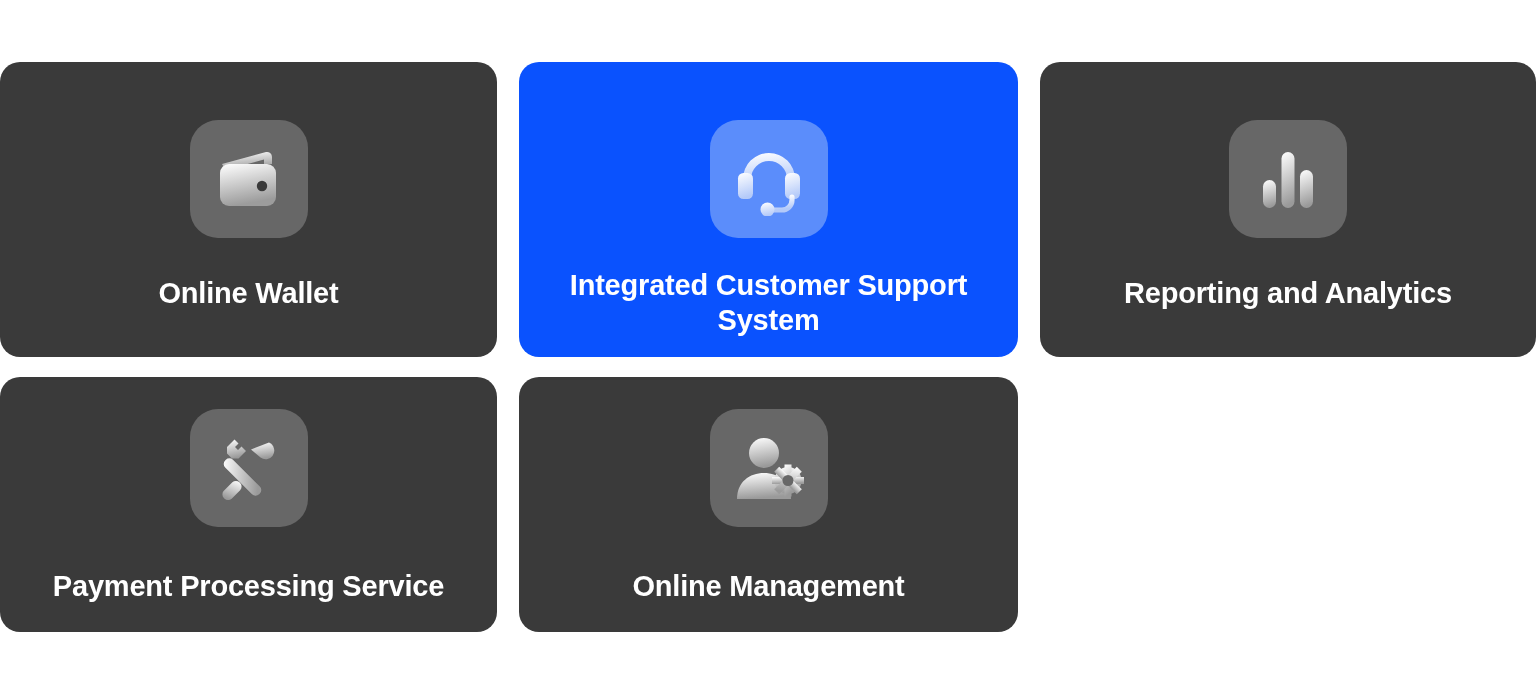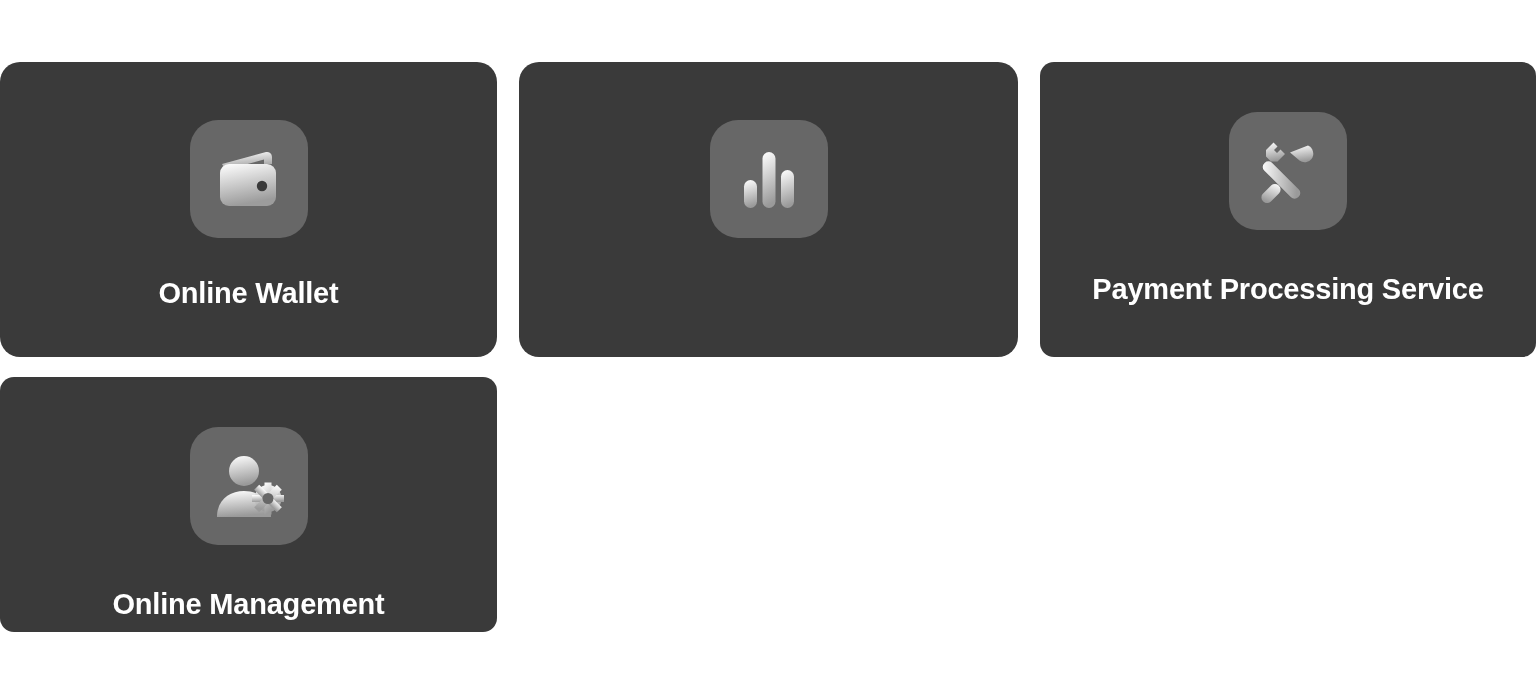--- a/index.html
+++ b/index.html
@@ -43,21 +43,21 @@
     justify-content: flex-start;
     box-sizing: border-box;
     position: relative;
     overflow: hidden;
   }
   .card.dark  { background: #3a3a3a; }
   .card.blue  { background: #0a52fe; }
 
   
   .card.r1 { padding-top: 58px; }
-  .card.r2 { padding-top: 50px; border-radius: 14px; }
+  .card.r2 { padding-top: 32px; }
 
   .icon-tile {
     width: 118px;
     height: 118px;
     border-radius: 28px;
     display: flex;
     align-items: center;
     justify-content: center;
     flex: 0 0 auto;
   }
@@ -94,35 +94,54 @@
             </linearGradient>
           </defs>
           <path d="M10 22 L54 10 a5 5 0 0 1 6 5 L60 22 L52 22 L52 17.5 L13.5 28 Z" fill="url(#gwallet)"></path>
           <rect x="8" y="22" width="56" height="42" rx="9" fill="url(#gwallet)"></rect>
           <circle cx="50" cy="44" r="5.2" fill="#3a3a3a"></circle>
         </svg>
       </div>
       <div class="card-label">Online Wallet</div>
     </div>
 
+    <div class="card blue r1 two-line">
+      <div class="icon-tile">
+        <svg width="74" height="74" viewBox="0 0 74 74">
+          <defs>
+            <linearGradient id="ghead" x1="0" y1="0" x2="0.2" y2="1">
+              <stop offset="0" stop-color="#ffffff"></stop>
+              <stop offset="1" stop-color="#b4caf9"></stop>
+            </linearGradient>
+          </defs>
+          <path d="M11 42 L11 37 a26 26 0 0 1 52 0 L63 42 L55 42 L55 37 a18 18 0 0 0 -36 0 L19 42 Z" fill="url(#ghead)"></path>
+          <rect x="6" y="31" width="15" height="26" rx="5.5" fill="url(#ghead)"></rect>
+          <rect x="53" y="31" width="15" height="26" rx="5.5" fill="url(#ghead)"></rect>
+          <path d="M60 55 L60 58 a10 10 0 0 1 -10 10 L41 68" fill="none" stroke="url(#ghead)" stroke-width="5.2" stroke-linecap="round"></path>
+          <circle cx="35.5" cy="67.5" r="7" fill="url(#ghead)"></circle>
+        </svg>
+      </div>
+      <div class="card-label">Integrated Customer Support System</div>
+    </div>
 
     <div class="card dark r1">
       <div class="icon-tile">
         <svg width="74" height="74" viewBox="0 0 74 74">
           <defs>
             <linearGradient id="gbar" x1="0" y1="0" x2="0.15" y2="1">
               <stop offset="0" stop-color="#ffffff"></stop>
               <stop offset="1" stop-color="#9a9a9a"></stop>
             </linearGradient>
           </defs>
           <rect x="12" y="38" width="13" height="28" rx="6.5" fill="url(#gbar)"></rect>
           <rect x="30.5" y="10" width="13" height="56" rx="6.5" fill="url(#gbar)"></rect>
           <rect x="49" y="28" width="13" height="38" rx="6.5" fill="url(#gbar)"></rect>
         </svg>
       </div>
+      <div class="card-label">Reporting and Analytics</div>
     </div>
 
     <div class="card dark r2">
       <div class="icon-tile">
         <svg width="74" height="74" viewBox="0 0 74 74">
           <defs>
             <linearGradient id="gtool" x1="0" y1="0" x2="0.2" y2="1">
               <stop offset="0" stop-color="#ffffff"></stop>
               <stop offset="1" stop-color="#9a9a9a"></stop>
             </linearGradient>

